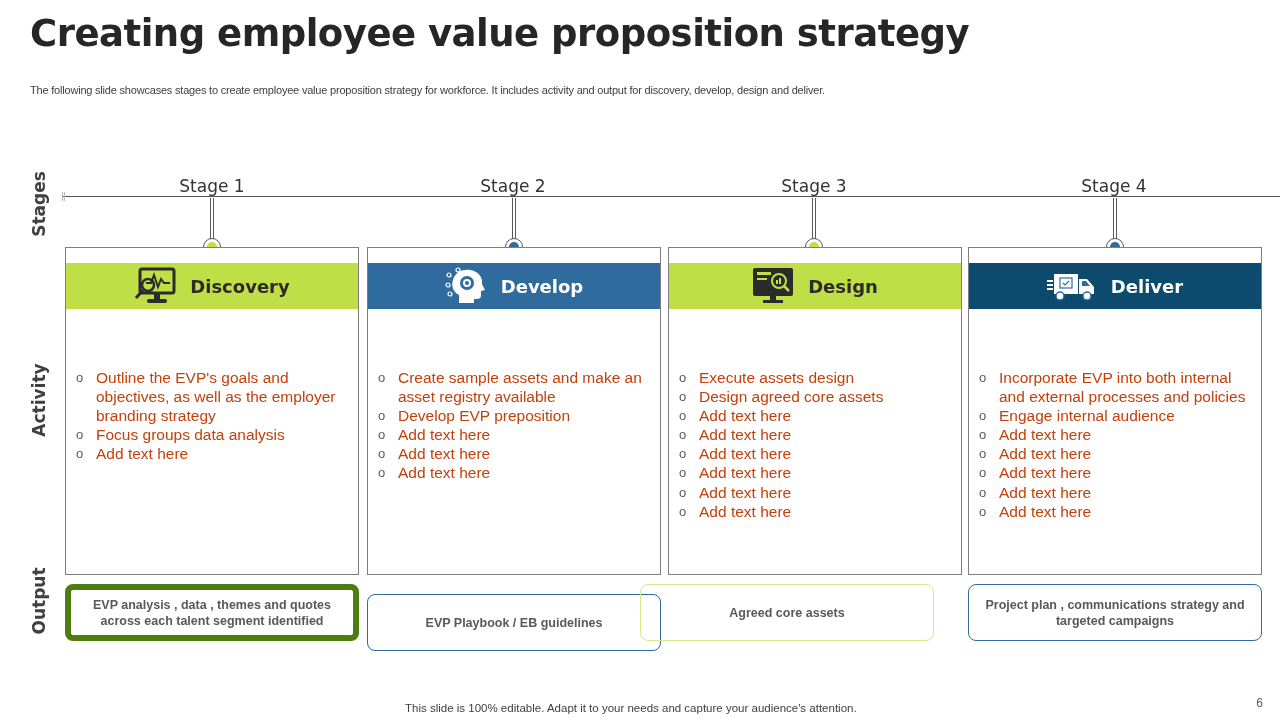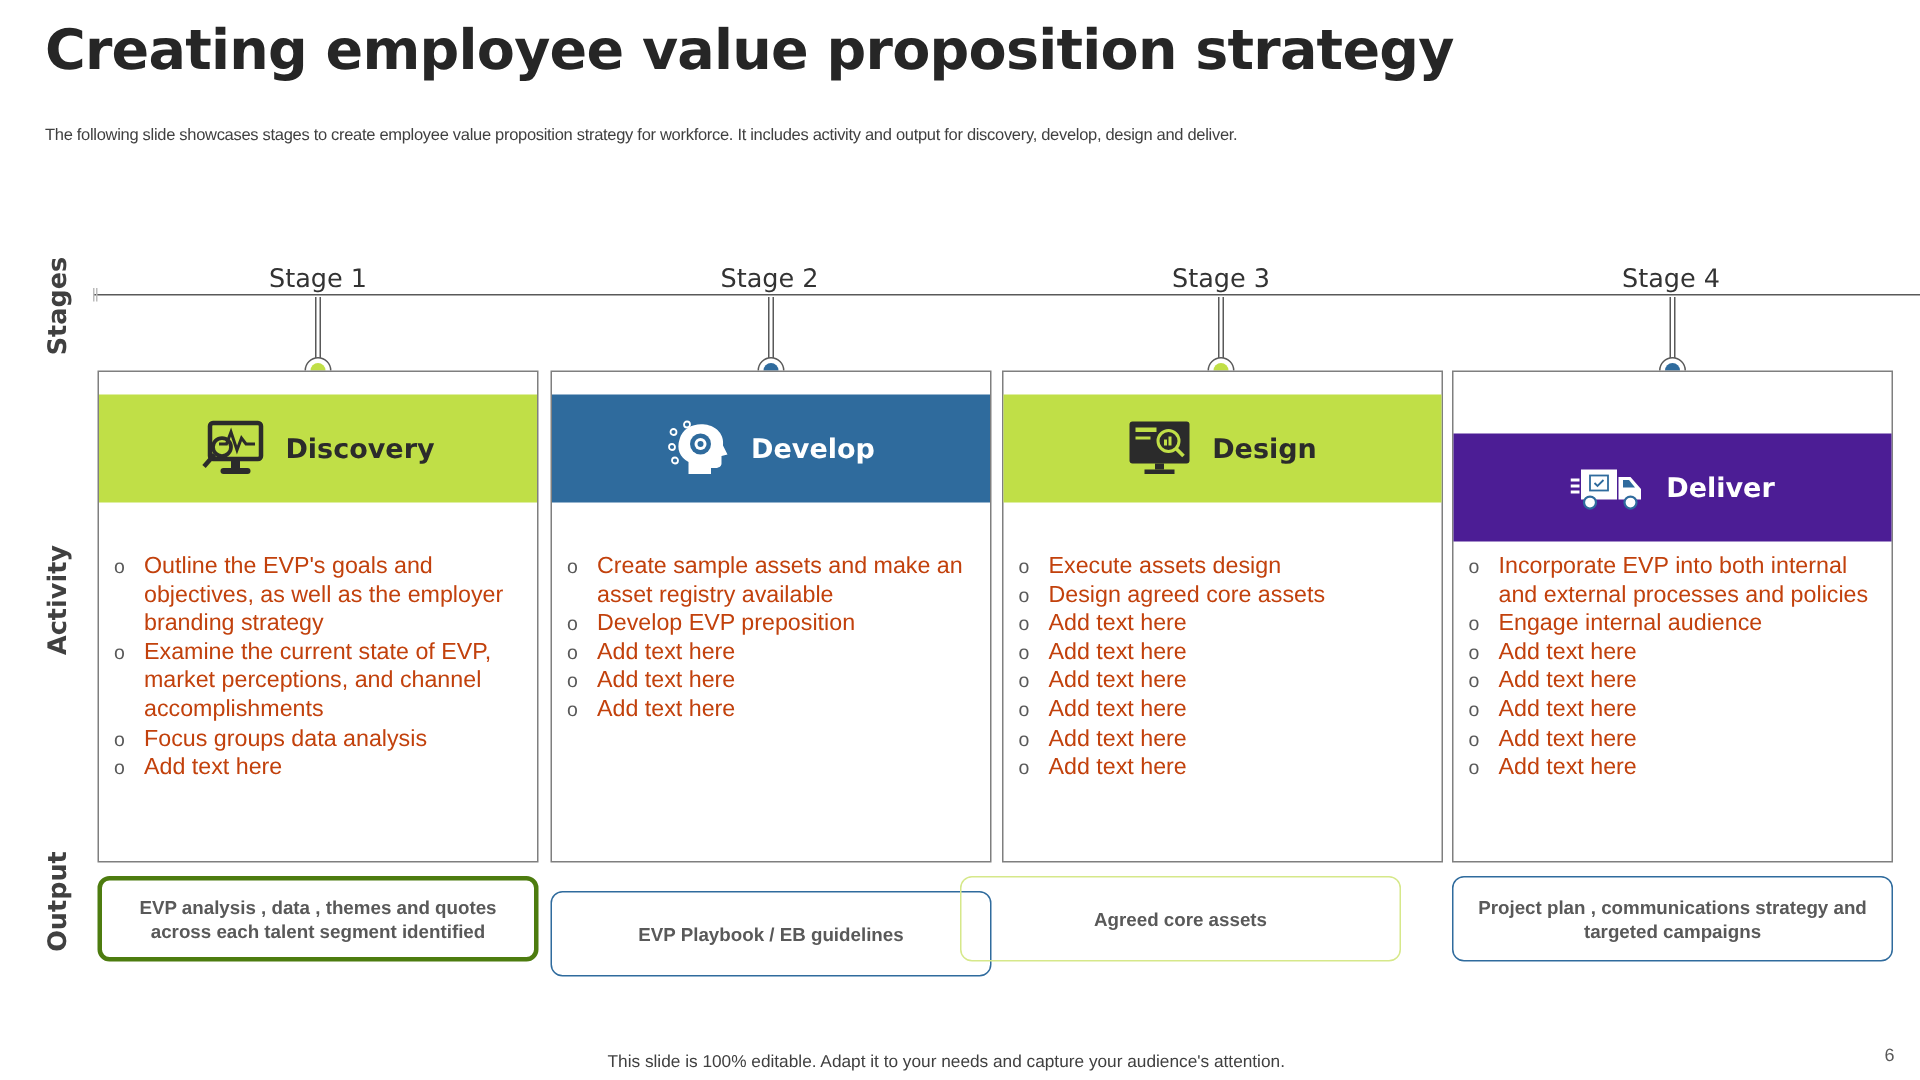--- a/index.html
+++ b/index.html
@@ -44,21 +44,21 @@
   }
   .node-dot {
     position: absolute; left: 3px; top: 3px; width: 10px; height: 10px; border-radius: 50%;
   }
 
   .card {
     position: absolute; top: 247px; width: 294px; height: 328px;
     border: 1px solid #7f7f7f; background: #fff;
   }
   .card-header {
-    position: absolute; left: 0; top: 15px; width: 100%; height: 72px;
+    position: absolute; left: 0; top: 15px; width: 100%; height: 46px;
     display: flex; align-items: center; justify-content: center; gap: 14px;
   }
   .card-title {
     font-family: "DejaVu Sans", sans-serif; font-weight: bold; font-size: 18px;
   }
   .card-icon { width: 42px; height: 38px; display: flex; align-items: center; justify-content: center; }
 
   .activity-list {
     position: absolute; left: 10px; top: 120px; right: 6px; list-style: none;
   }
@@ -110,26 +110,25 @@
         <circle cx="14" cy="18" r="6" fill="none" stroke="#2b2b2b" stroke-width="2.5"></circle>
         <line x1="9" y1="23" x2="2" y2="31" stroke="#2b2b2b" stroke-width="3"></line>
         <rect x="20" y="26" width="6" height="6" fill="#2b2b2b"></rect>
         <rect x="13" y="32" width="20" height="4" rx="2" fill="#2b2b2b"></rect>
       </svg>
     </span>
     <span class="card-title" style="color:#2b2b2b;">Discovery</span>
   </div>
   <ul class="activity-list">
       <li>Outline the EVP's goals and objectives, as well as the employer branding strategy</li>
-      <li>Examine the current state of EVP, market perceptions, and channel accomplishments</li>
       <li>Focus groups data analysis</li>
       <li>Add text here</li>
     </ul>
 </div>
-<div class="output-box" style="left:65px; border:3px solid #4d7c0f;">EVP analysis , data , themes and quotes across each talent segment identified</div>
+<div class="output-box" style="left:65px; border:6px solid #4d7c0f;">EVP analysis , data , themes and quotes across each talent segment identified</div>
 
 <div class="stage-label" style="left:453px;">Stage 2</div>
 <div class="stem" style="left:512px;"></div>
 <div class="node" style="left:505px;">
     <div class="node-dot" style="background:#2f6b9d;"></div>
   </div>
 <div class="card" style="left:367px;">
   <div class="card-header" style="background:#2f6b9d;">
     <span class="card-icon">
       <svg width="42" height="38" viewBox="0 0 42 38">
@@ -189,21 +188,21 @@
     </ul>
 </div>
 <div class="output-box" style="left:640px; border:1px solid #d6e88a;">Agreed core assets</div>
 
 <div class="stage-label" style="left:1054px;">Stage 4</div>
 <div class="stem" style="left:1113px;"></div>
 <div class="node" style="left:1106px;">
     <div class="node-dot" style="background:#2f6b9d;"></div>
   </div>
 <div class="card" style="left:968px;">
-  <div class="card-header" style="background:#4c1d95;margin-top:26px;">
+  <div class="card-header" style="background:#0c4a6e;">
     <span class="card-icon" style="width:50px;">
       <svg width="50" height="30" viewBox="0 0 50 30">
         <rect x="0" y="9" width="6" height="2" fill="#fff"></rect>
         <rect x="0" y="13" width="6" height="2" fill="#fff"></rect>
         <rect x="0" y="17" width="6" height="2" fill="#fff"></rect>
         <rect x="7" y="3" width="24" height="20" fill="#fff"></rect>
         <rect x="13" y="7" width="12" height="10" fill="none" stroke="#2f6b9d" stroke-width="1.2"></rect>
         <polyline points="16,12 18,14 22,10" fill="none" stroke="#2f6b9d" stroke-width="1.2"></polyline>
         <path d="M32 8 L40 8 L47 16 L47 23 L32 23 Z" fill="#fff"></path>
         <path d="M35 10 L39 10 L43 15 L35 15 Z" fill="#2f6b9d"></path>

